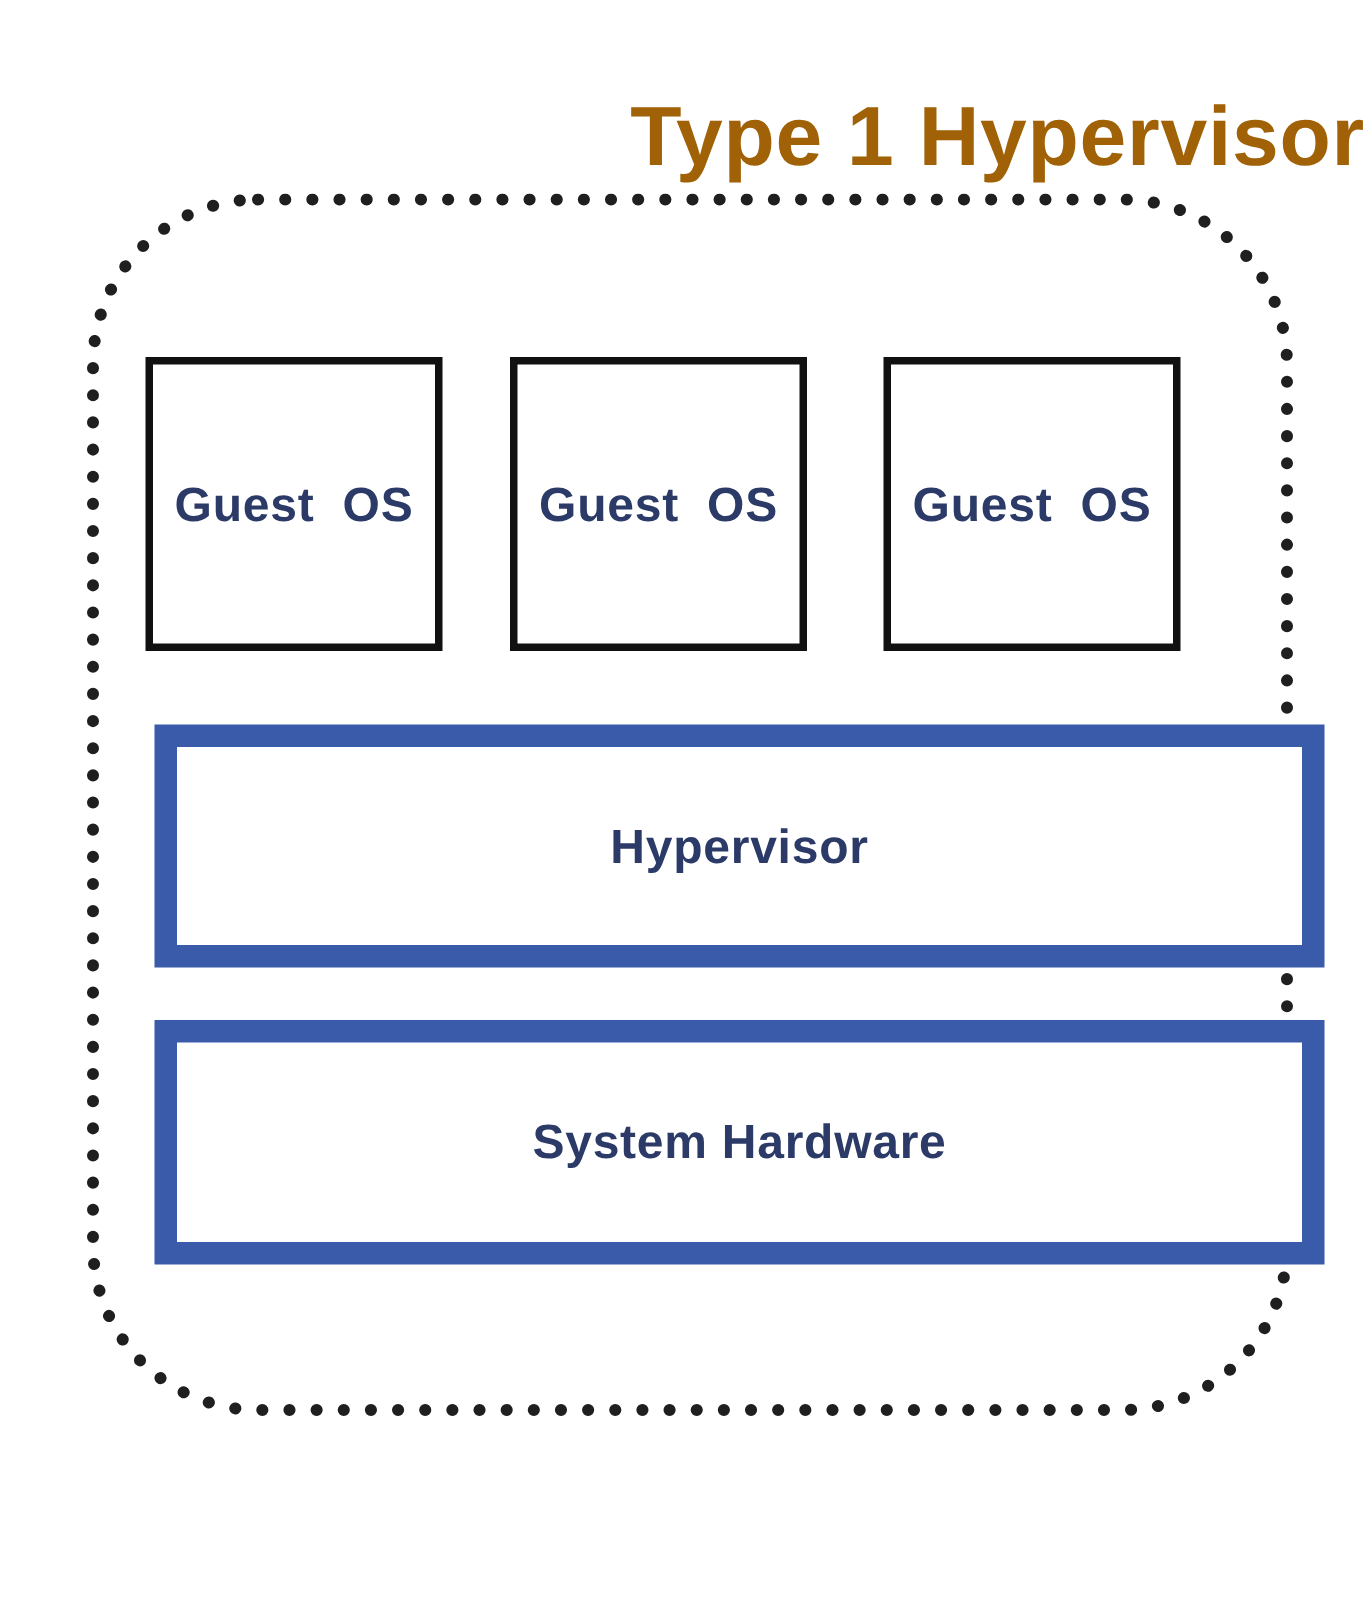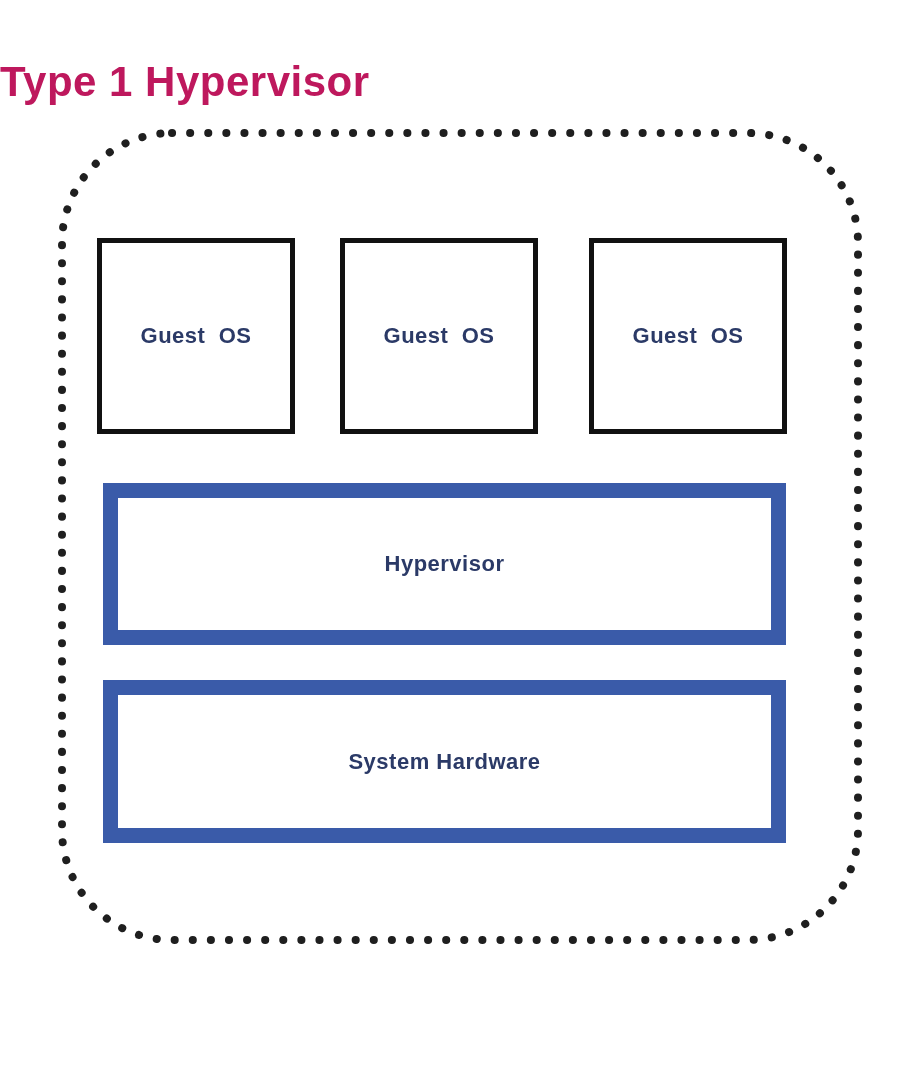--- a/index.html
+++ b/index.html
@@ -13,24 +13,24 @@
     height: 1079px;
     background: #ffffff;
     font-family: "Liberation Sans", sans-serif;
     overflow: hidden;
   }
   .title {
     position: absolute;
     top: 58px;
     left: 0;
     width: 100%;
-    text-align: left;
-    font-size: 42px;
+    text-align: right;
+    font-size: 56px;
     font-weight: 800;
-    color: #be185d;
+    color: #a16207;
     letter-spacing: 0.5px;
   }
   .dotted-frame {
     position: absolute;
     left: 58px;
     top: 129px;
     width: 804px;
     height: 815px;
   }
   .guest-box {
@@ -44,32 +44,32 @@
     display: flex;
     align-items: center;
     justify-content: center;
   }
   .guest-box.g1 { left: 97px; }
   .guest-box.g2 { left: 340px; }
   .guest-box.g3 { left: 589px; }
   .layer-box {
     position: absolute;
     left: 103px;
-    width: 683px;
+    width: 780px;
     border: 15px solid #3a5ba9;
     background: #ffffff;
     box-sizing: border-box;
     display: flex;
     align-items: center;
     justify-content: center;
   }
   .layer-box.hypervisor { top: 483px; height: 162px; }
   .layer-box.hardware   { top: 680px; height: 163px; }
   .box-label {
-    font-size: 22px;
+    font-size: 32px;
     font-weight: 800;
     color: #2b3a67;
     white-space: pre;
     letter-spacing: 0.5px;
   }
 </style>
 </head>
 <body>
 
 <div class="stage">

